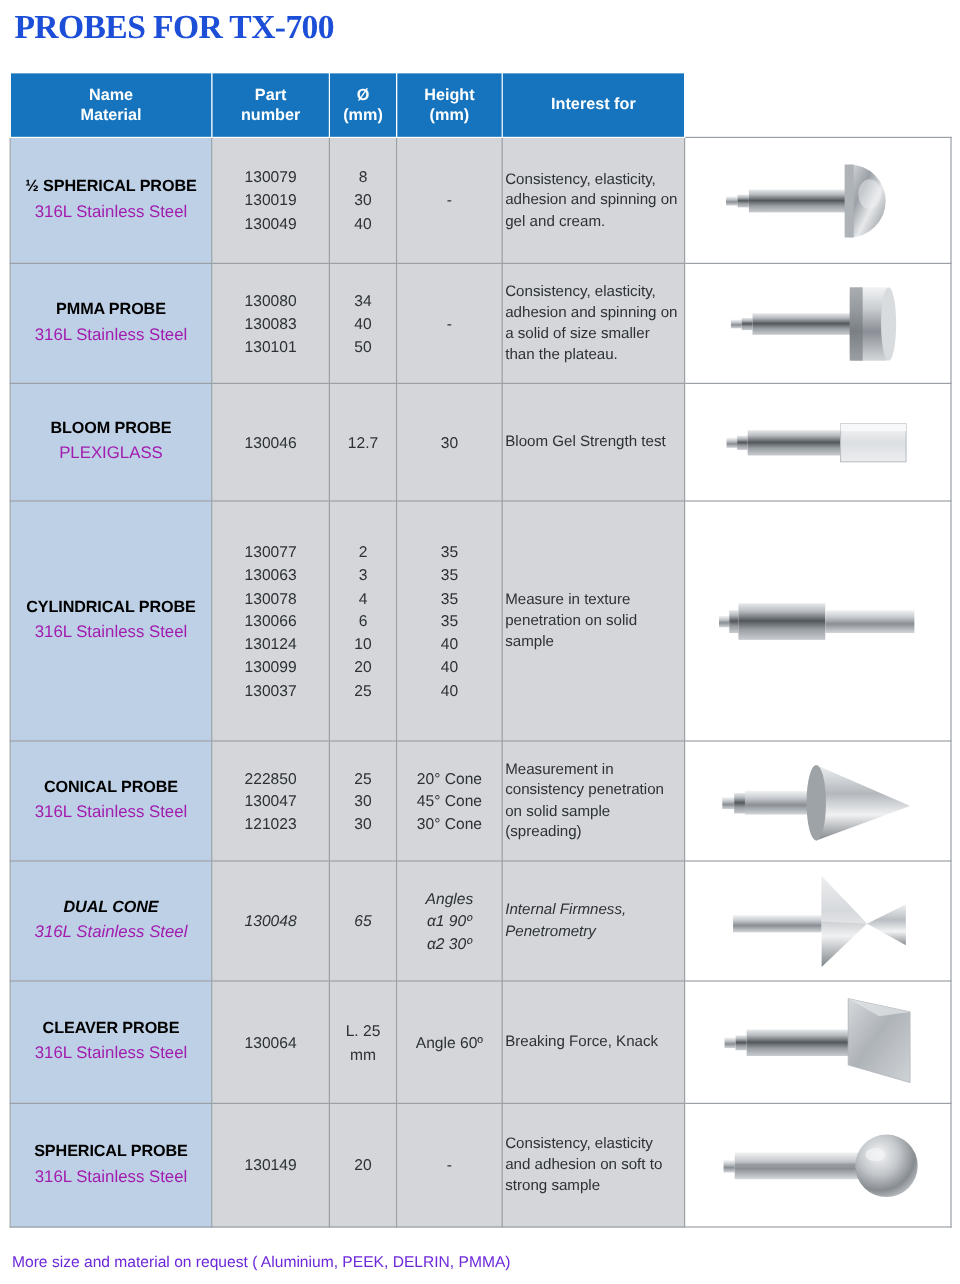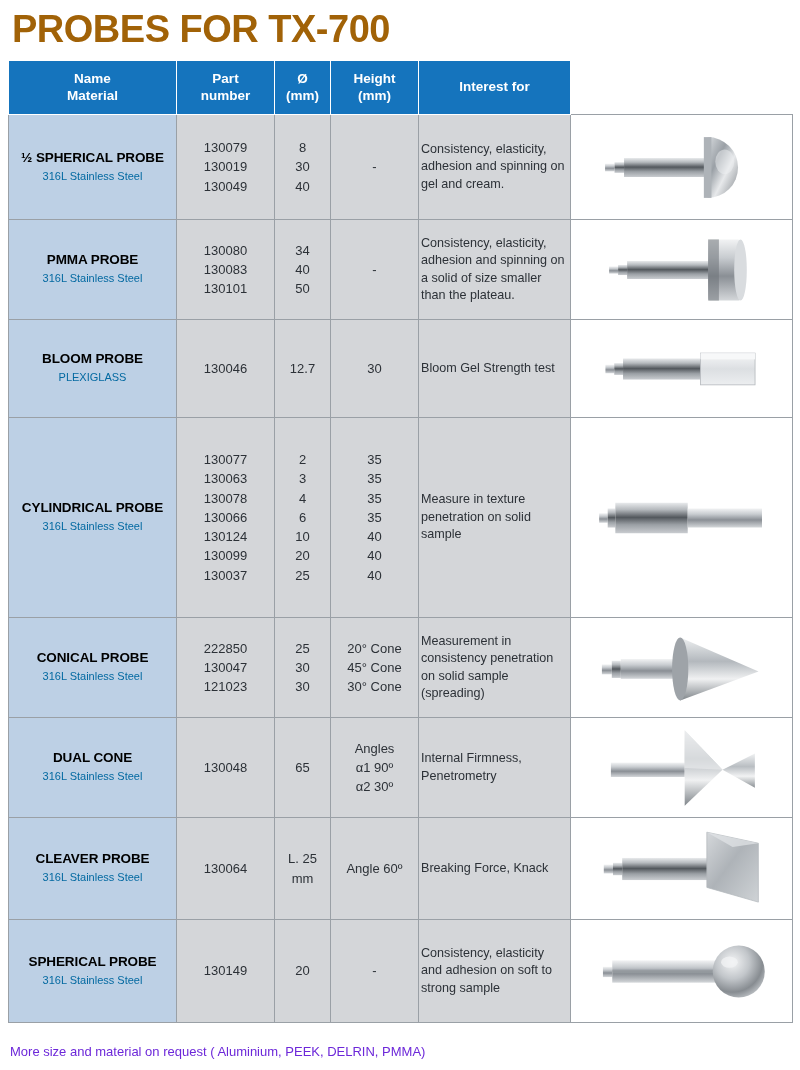--- a/index.html
+++ b/index.html
@@ -19,25 +19,25 @@
     width: 800px;
     height: 1070px;
     box-sizing: border-box;
   }
 
   
   .page-title {
     position: absolute;
     left: 12px;
     top: 8px;
-    font-size: 38px;
+    font-size: 28px;
     font-weight: bold;
     letter-spacing: -0.5px;
-    color: #a16207;
-    font-family: Liberation Sans, sans-serif;
+    color: #1d4ed8;
+    font-family: Liberation Serif, serif;
     white-space: nowrap;
   }
 
   
   .probe-table {
     position: absolute;
     left: 8px;
     top: 60px;
     width: 656px;
     border-collapse: collapse;
@@ -91,22 +91,22 @@
   }
 
   .probe-name {
     font-weight: bold;
     font-size: 13.5px;
     color: #000000;
     line-height: 1.2;
     letter-spacing: -0.1px;
   }
   .probe-material {
-    font-size: 11px;
-    color: #0369a1;
+    font-size: 14px;
+    color: #a21caf;
     line-height: 1.5;
     margin-top: 2px;
   }
   .stack {
     line-height: 1.48;
     font-size: 13px;
     color: #2c3137;
   }
   .stack div { white-space: nowrap; }
 
@@ -566,21 +566,21 @@
   </linearGradient>
  </defs>
       <rect x="16" y="46" width="11" height="11" fill="url(#st2)"></rect>
       <rect x="27" y="42" width="10" height="19" fill="url(#st)"></rect>
       <rect x="37" y="40" width="66" height="22" fill="url(#st2)"></rect>
       <path d="M103 16 L103 86 L190 54 Z" fill="url(#cone)"></path>
       <ellipse cx="103" cy="51" rx="9" ry="35" fill="#9ea3a8"></ellipse>
     </svg>
           </td>
         </tr>
-        <tr style="height: 100px;">
+        <tr style="height: 100px; font-style: italic;">
           <td class="name-cell">
             <div class="probe-name">DUAL CONE</div>
             <div class="probe-material">316L Stainless Steel</div>
           </td>
           <td>
             <div class="stack">
               <div>130048</div>
             </div>
           </td>
           <td>

